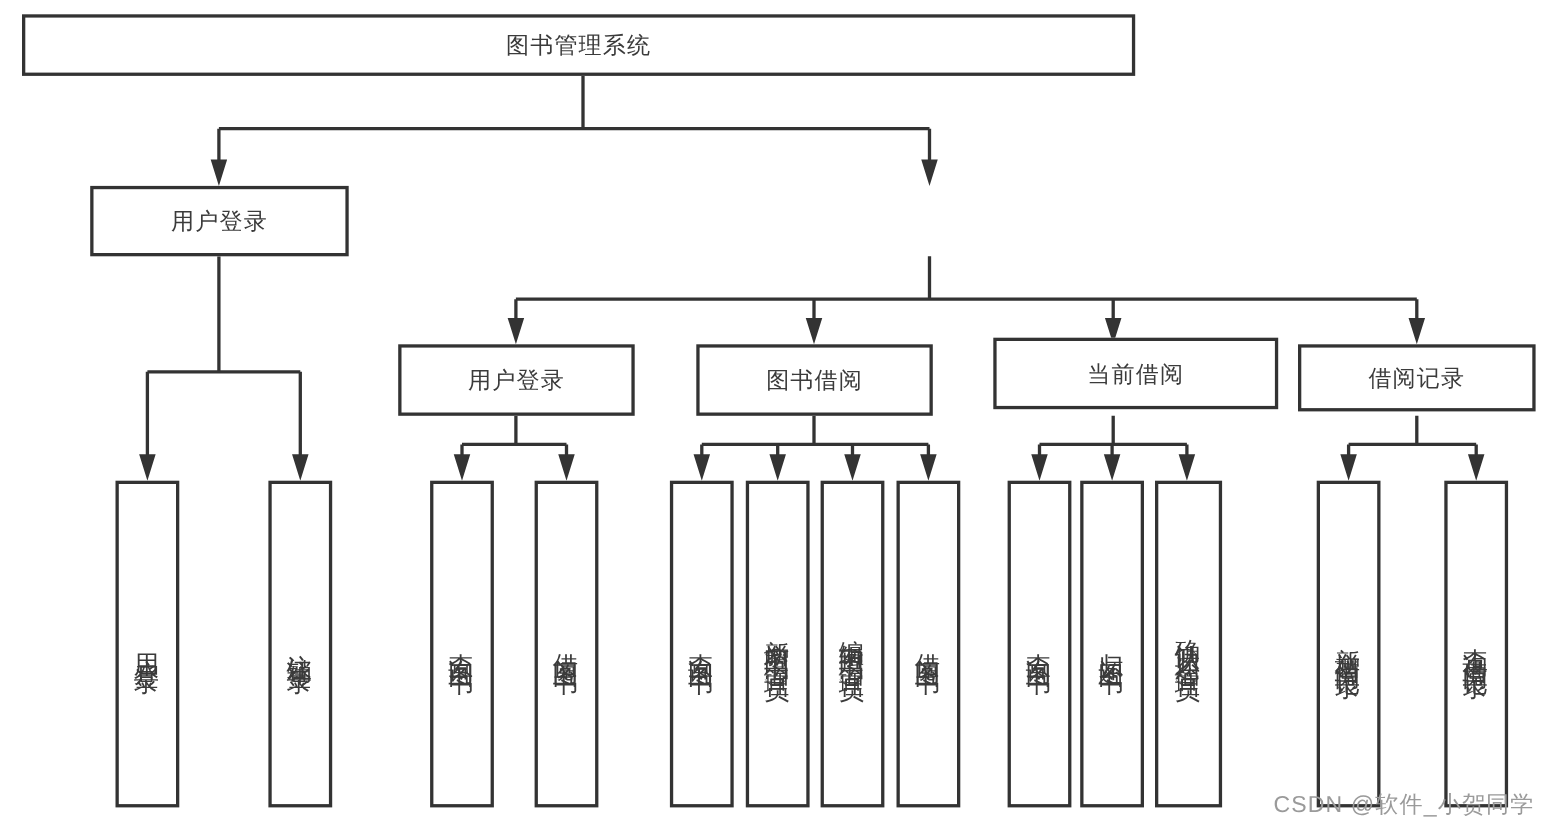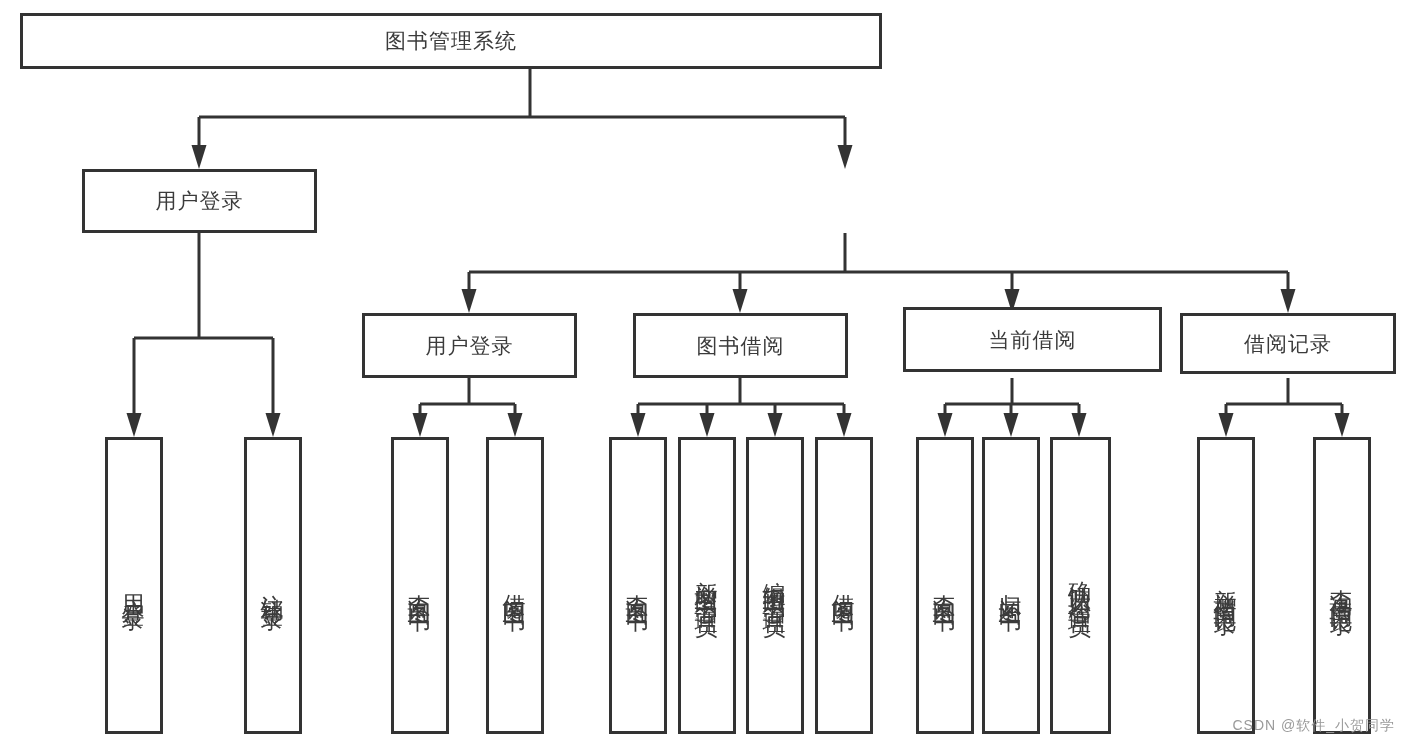--- a/index.html
+++ b/index.html
@@ -54,21 +54,21 @@
     writing-mode:vertical-rl;
     text-orientation:mixed;
     white-space:nowrap;
     font-size:23px;
     letter-spacing:5px;
   }
   #watermark{
     position:absolute;
     top:717px;
     right:10px;
-    font-size:14px;
+    font-size:21px;
     letter-spacing:1px;
     color:var(--watermark);
     z-index:5;
   }
 </style>
 </head>
 <body>
 
 <div id="diagram">
 
@@ -87,21 +87,21 @@
       M1004.5 289 L1019.5 289 L1012 313 Z  M1280.5 289 L1295.5 289 L1288 313 Z
       M126.5 413 L141.5 413 L134 437 Z  M265.5 413 L280.5 413 L273 437 Z
       M412.5 413 L427.5 413 L420 437 Z  M507.5 413 L522.5 413 L515 437 Z
       M630.5 413 L645.5 413 L638 437 Z  M699.5 413 L714.5 413 L707 437 Z
       M767.5 413 L782.5 413 L775 437 Z  M836.5 413 L851.5 413 L844 437 Z
       M937.5 413 L952.5 413 L945 437 Z  M1003.5 413 L1018.5 413 L1011 437 Z
       M1071.5 413 L1086.5 413 L1079 437 Z  M1218.5 413 L1233.5 413 L1226 437 Z
       M1334.5 413 L1349.5 413 L1342 437 Z"></path>
   </svg>
 
-  <div class="hbox" style="left:20px;top:13px;width:862px;height:56px">
+  <div class="hbox" style="left:20px;top:13px;width:1012px;height:56px">
     <span>图书管理系统</span>
   </div>
 
   <div class="hbox" style="left:82px;top:169px;width:235px;height:64px">
     <span>用户登录</span>
   </div>
 
   <div class="hbox" style="left:362px;top:313px;width:215px;height:65px">
     <span>用户登录</span>
   </div>

